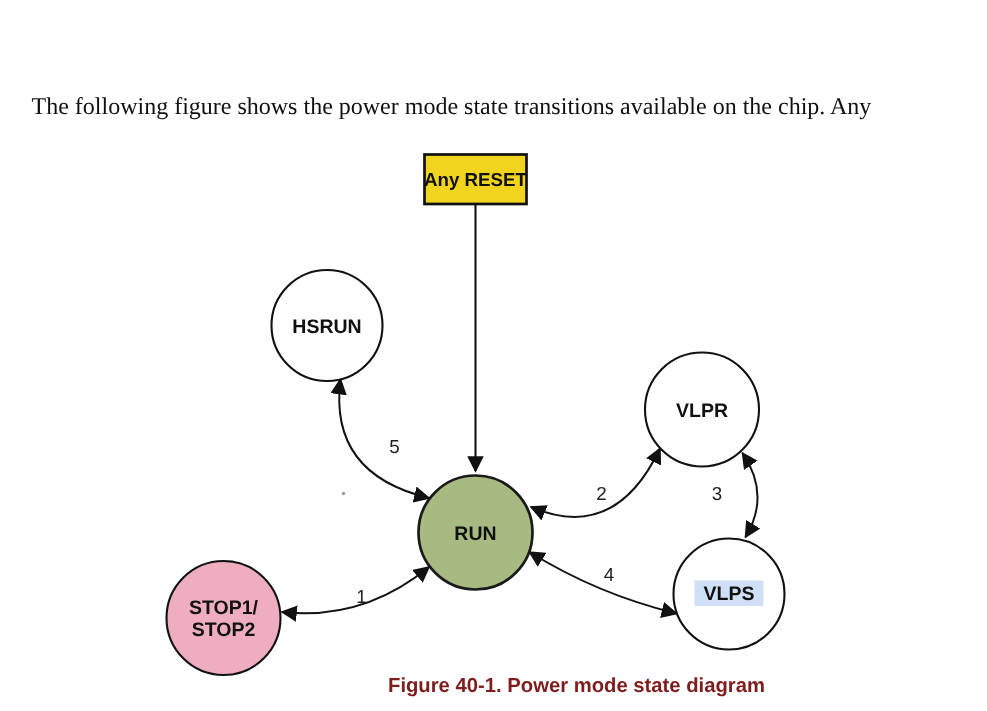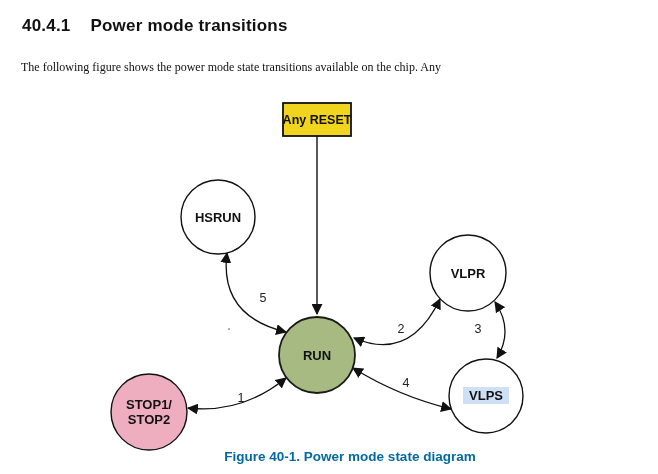--- a/index.html
+++ b/index.html
@@ -13,42 +13,39 @@
   .page { position: absolute; inset: 0; background: #ffffff; }
   .heading {
     position: absolute; top: 16px; left: 22px;
     font-weight: bold; font-size: 17px; color: #111;
     letter-spacing: 0.2px; white-space: nowrap;
   }
   .heading .num { display: inline-block; margin-right: 20px; }
   .para {
     position: absolute; top: 45px; left: 21px; width: 606px;
     font-family: "Liberation Serif", serif;
-    font-size: 12px; line-height: 21px; color: #111;
+    font-size: 16px; line-height: 21px; color: #111;
   }
   svg.diagram { position: absolute; left: 0; top: 0; }
   svg text { font-family: "Liberation Sans", sans-serif; }
   .node-label { font-weight: bold; font-size: 13px; fill: #111; text-anchor: middle; }
   .reset-label { font-weight: bold; font-size: 12.5px; fill: #111; text-anchor: middle; }
   .num-label { font-size: 12.5px; fill: #222; text-anchor: middle; }
   .edge { fill: none; stroke: #111; stroke-width: 1.3px; }
   .caption {
     position: absolute; top: 449px; left: 190px; width: 320px;
-    text-align: center; font-weight: bold; font-size: 13.5px; color: #0369a1;
+    text-align: right; font-weight: bold; font-size: 13.5px; color: #7f1d1d;
     white-space: nowrap;
   }
 </style>
 </head>
 <body>
 
 <div class="page">
 
-  <div class="heading">
-    <span class="num">40.4.1</span><span>Power mode transitions</span>
-  </div>
 
   <p class="para">
     <span>The following figure shows the power mode state transitions available on the chip. Any</span><br>
   </p>
 
   <svg class="diagram" width="658" height="474" viewBox="0 0 658 474">
     <defs>
       <marker id="arrow" viewBox="0 0 10 10" refX="9" refY="5" markerWidth="11" markerHeight="11" markerUnits="userSpaceOnUse" orient="auto-start-reverse">
         <path d="M0,0 L10,5 L0,10 z" fill="#111"></path>
       </marker>

